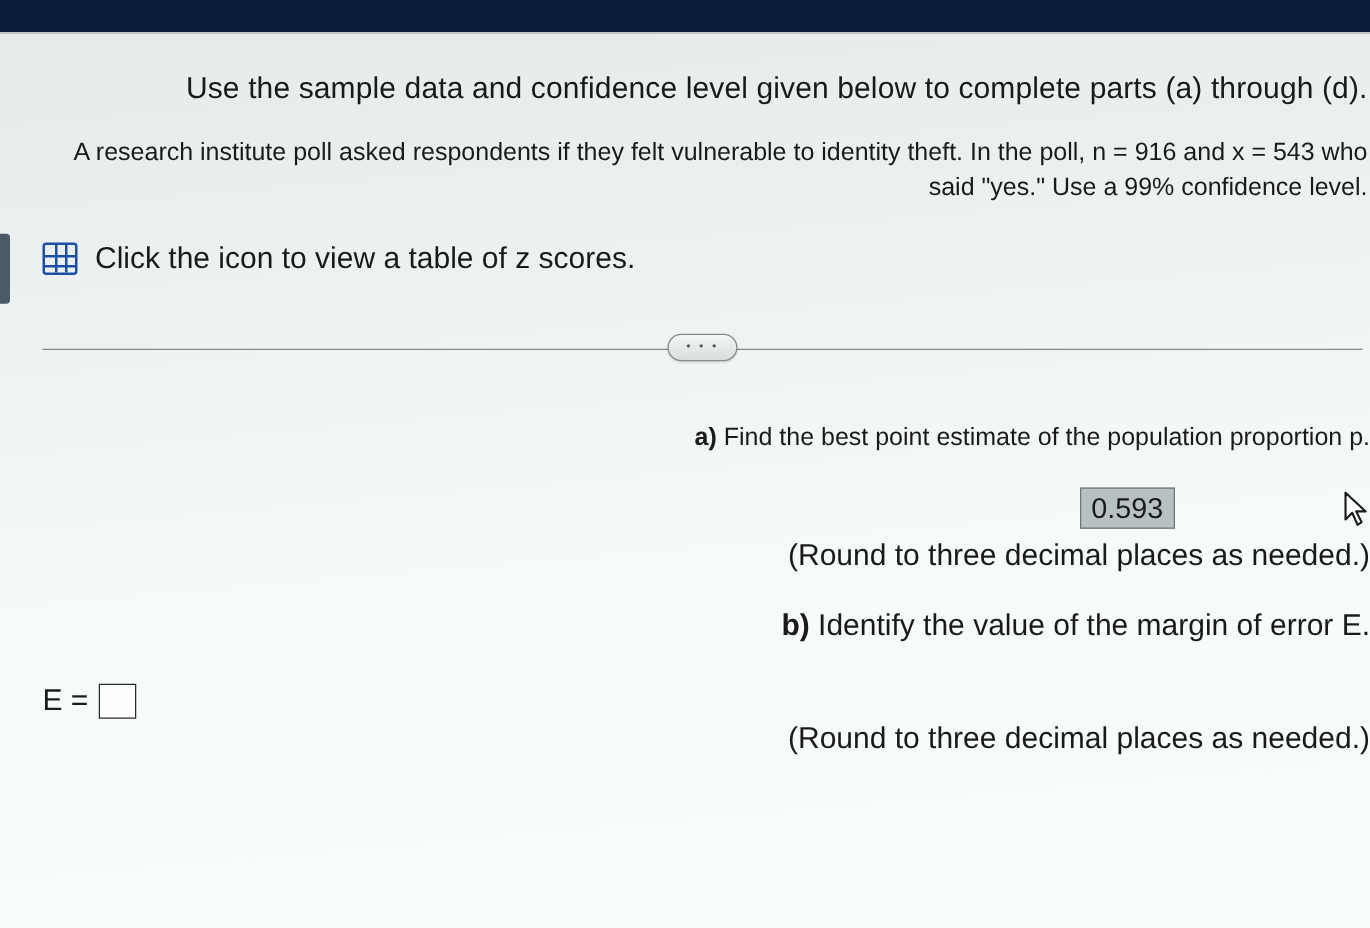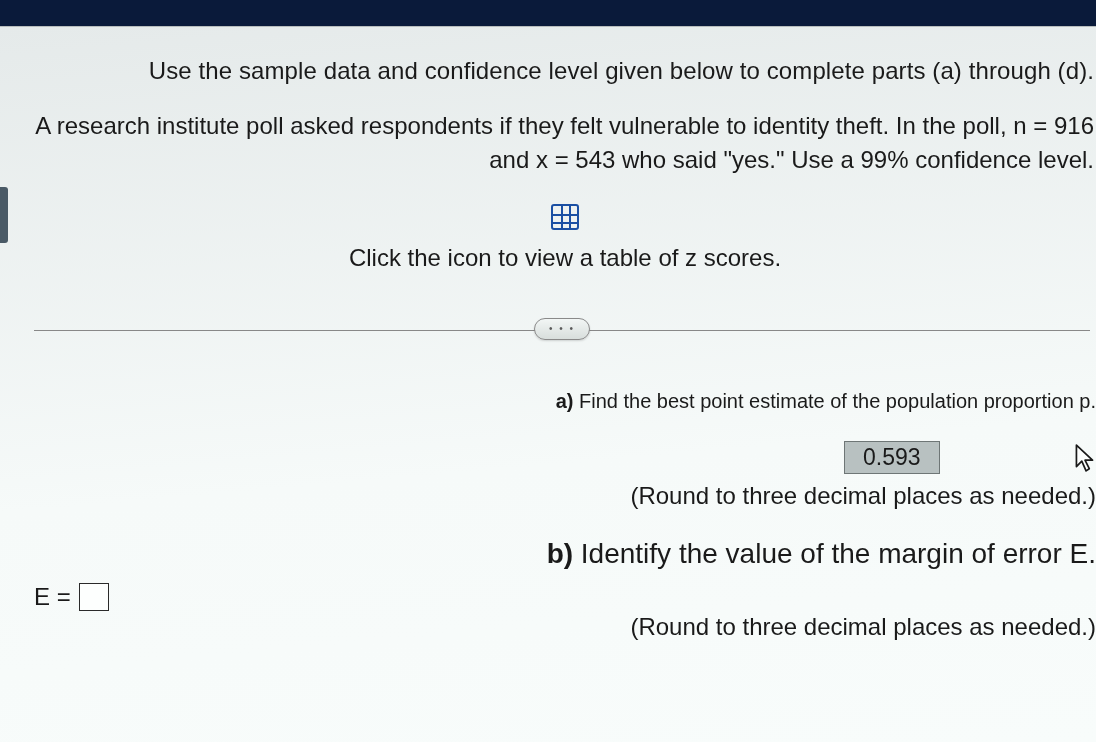--- a/index.html
+++ b/index.html
@@ -24,22 +24,22 @@
   .left-tab {
     position: absolute;
     left: -8px;
     top: 160px;
     width: 16px;
     height: 56px;
     background: #4a5a66;
     border-radius: 3px 3px 3px 3px;
   }
   .instr { font-size: 24px; line-height: 1.35; margin-bottom: 22px; max-width: 1060px; letter-spacing: .1px; }
-  .scenario { font-size: 24px; line-height: 1.38; margin-bottom: 28px; max-width: 1060px; }
-  .link-row { display: flex; align-items: center; gap: 14px; margin-bottom: 46px; flex-direction: column; }
+  .scenario { font-size: 20px; line-height: 1.38; margin-bottom: 28px; max-width: 1060px; }
+  .link-row { display: flex; align-items: center; gap: 14px; margin-bottom: 46px; }
   .table-icon {
     width: 28px; height: 26px;
     border: 2px solid #1a4fa3;
     border-radius: 3px;
     position: relative;
     background:
       linear-gradient(#1a4fa3,#1a4fa3) 0 8px/100% 2px no-repeat,
       linear-gradient(#1a4fa3,#1a4fa3) 0 16px/100% 2px no-repeat,
       linear-gradient(#1a4fa3,#1a4fa3) 8px 0/2px 100% no-repeat,
       linear-gradient(#1a4fa3,#1a4fa3) 16px 0/2px 100% no-repeat;
@@ -55,34 +55,34 @@
     display: flex; align-items: center; justify-content: center;
     font-size: 10px; color: #5a5a5a; letter-spacing: 2px;
     box-shadow: 0 1px 2px rgba(0,0,0,.15);
   }
   .part-a { font-size: 20px; margin-bottom: 28px; }
   .part-a .lbl { font-weight: 700; }
   .answer-box {
     display: inline-block;
     background: #b8c1c1;
     border: 1px solid #6e7676;
-    padding: 2px 18px;
+    padding: 2px 8px;
     font-size: 23px;
     margin-bottom: 4px;
   }
   .cursor {
     display: inline-block;
     width: 22px; height: 30px;
     margin-left: 130px;
     vertical-align: middle;
     position: relative;
     top: -2px;
   }
   .round { font-size: 24px; margin-bottom: 28px; margin-left: 20px; }
-  .part-b { font-size: 28px; margin-bottom: 13px; }
+  .part-b { font-size: 24px; margin-bottom: 32px; }
   .part-b .lbl { font-weight: 700; }
   .eq-row { font-size: 24px; display: flex; align-items: center; gap: 8px; margin-bottom: 2px; }
   .blank-box {
     display: inline-block;
     width: 30px; height: 28px;
     border: 1.5px solid #2a2a2a;
     background: #fdfffe;
   }
 </style>
 </head>

